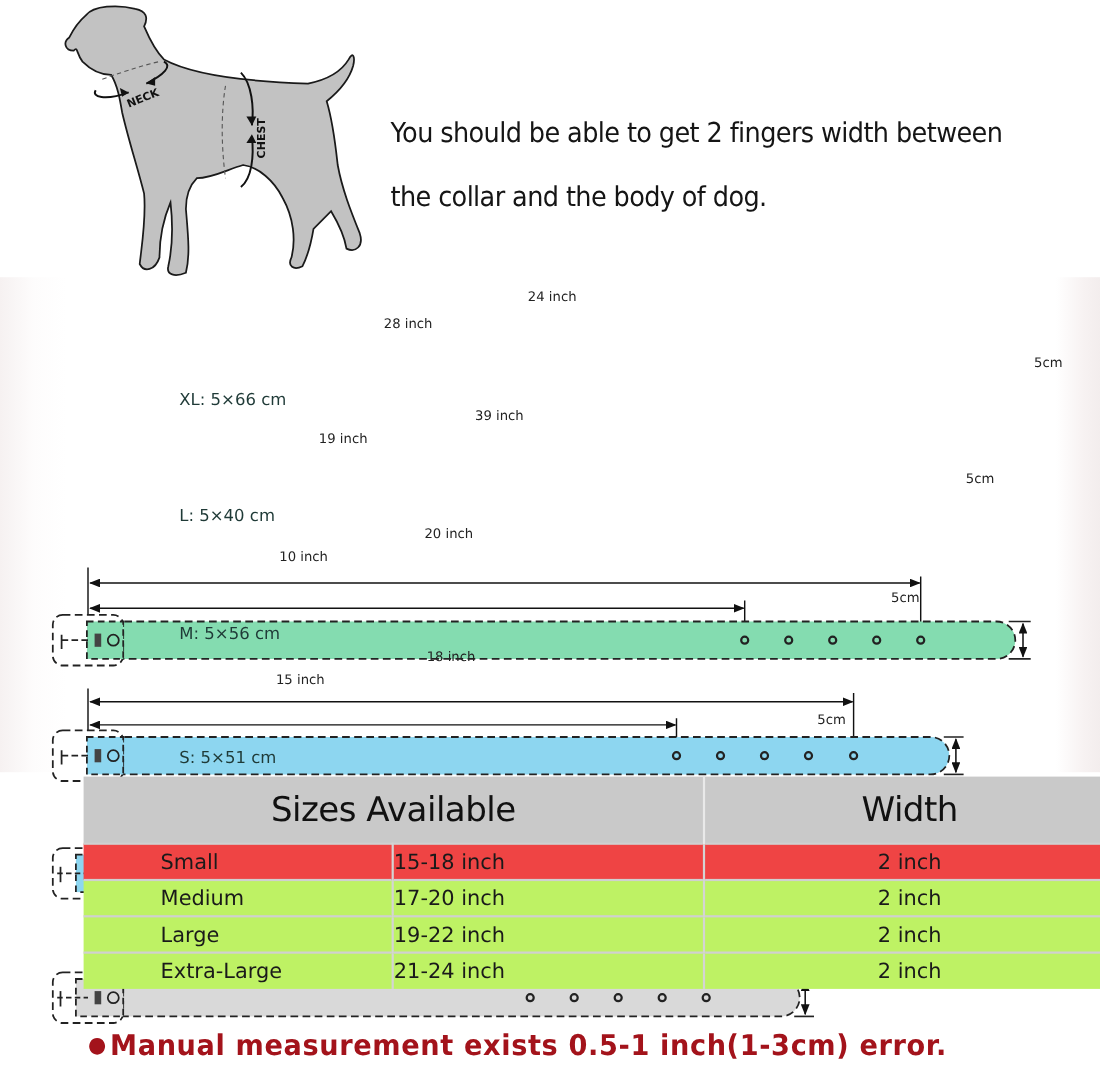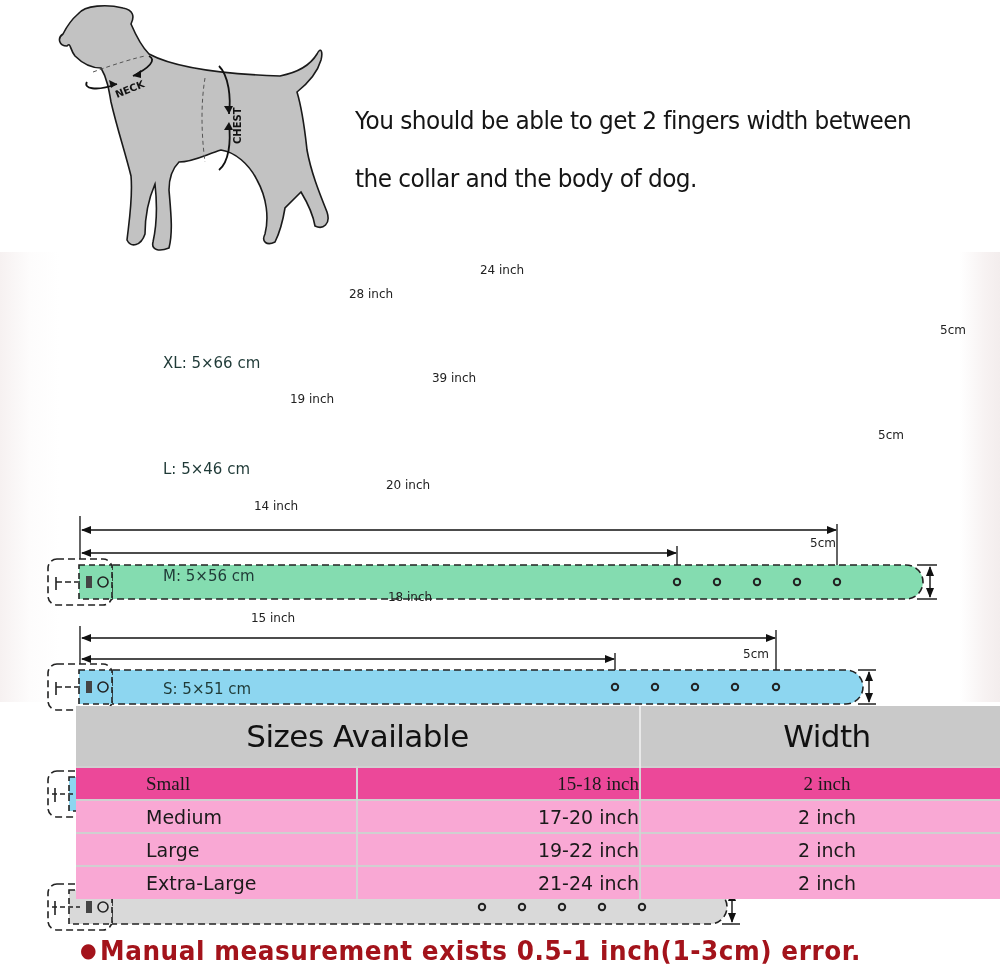--- a/index.html
+++ b/index.html
@@ -24,25 +24,25 @@
                  color: #1f3a37; white-space: nowrap; margin-top: 36px; }
   .dim { position: absolute; font-family: "DejaVu Sans", sans-serif; font-size: 12px;
          color: #222; white-space: nowrap; transform: translateX(-50%); }
   .w5 { position: absolute; font-family: "DejaVu Sans", sans-serif; font-size: 12px; color: #222; }
 
   table.sizes { position: absolute; left: 76px; top: 706px; width: 939px; border-collapse: collapse;
                 font-family: "DejaVu Sans", sans-serif; }
   table.sizes th { background: #c9c9c9; height: 61px; font-weight: normal; font-size: 31px;
                    color: #111; border-right: 2px solid #e9e9e9; letter-spacing: -0.5px; }
   table.sizes th.h1 { text-align: center; padding-left: 0; }
-  table.sizes td { background: #f9a8d4; height: 33px; font-size: 19px; color: #1a1a1a;
+  table.sizes td { background: #bef264; height: 33px; font-size: 19px; color: #1a1a1a;
                    border-top: 2px solid #d0d0d0; border-right: 2px solid #d4d4d4; }
-  table.sizes tr:nth-child(2) td { background: #ec4899; font-family: Liberation Serif, serif; }
+  table.sizes tr:nth-child(2) td { background: #ef4444; }
   table.sizes td.c0 { width: 281px; padding-left: 70px; }
-  table.sizes td.c1 { width: 283px; text-align: right; }
+  table.sizes td.c1 { width: 283px; text-align: left; }
   table.sizes td.c2 { text-align: center; }
 
   .note { position: absolute; left: 80px; top: 936px; font-family: "DejaVu Sans", sans-serif;
           font-weight: bold; font-size: 26px; color: #a3131b; white-space: nowrap; letter-spacing: 0.6px;
           transform: scaleX(0.95); transform-origin: left center; }
   .note .bullet { font-size: 20px; vertical-align: 3px; margin-right: 3px; }
 </style>
 </head>
 <body>
 
@@ -180,28 +180,28 @@
       <line x1="722" y1="420" x2="740" y2="420" stroke="#222" stroke-width="1.5"></line>
       <line x1="732" y1="388" x2="732" y2="418" stroke="#111" stroke-width="1.4" marker-start="url(#arrL)" marker-end="url(#arr)"></line>
     </g>
   </svg>
 
   <div class="strap-label" style="left:163px; top:66px;">XL: 5×66 cm</div>
   <div class="dim" style="left:502px; top:11px;">24 inch</div>
   <div class="dim" style="left:371px; top:35px;">28 inch</div>
   <div class="w5" style="left:940px; top:71px;">5cm</div>
 
-  <div class="strap-label" style="left:163px; top:172px;">L: 5×46 cm</div>
+  <div class="strap-label" style="left:163px; top:172px;">L: 5×40 cm</div>
   <div class="dim" style="left:454px; top:119px;">39 inch</div>
   <div class="dim" style="left:312px; top:140px;">19 inch</div>
   <div class="w5" style="left:878px; top:176px;">5cm</div>
 
   <div class="strap-label" style="left:163px; top:279px;">M: 5×56 cm</div>
   <div class="dim" style="left:408px; top:226px;">20 inch</div>
-  <div class="dim" style="left:276px; top:247px;">14 inch</div>
+  <div class="dim" style="left:276px; top:247px;">10 inch</div>
   <div class="w5" style="left:810px; top:284px;">5cm</div>
 
   <div class="strap-label" style="left:163px; top:392px;">S: 5×51 cm</div>
   <div class="dim" style="left:410px; top:338px;">18 inch</div>
   <div class="dim" style="left:273px; top:359px;">15 inch</div>
   <div class="w5" style="left:743px; top:395px;">5cm</div>
 </div>
 
 <table class="sizes">
   <tbody>

